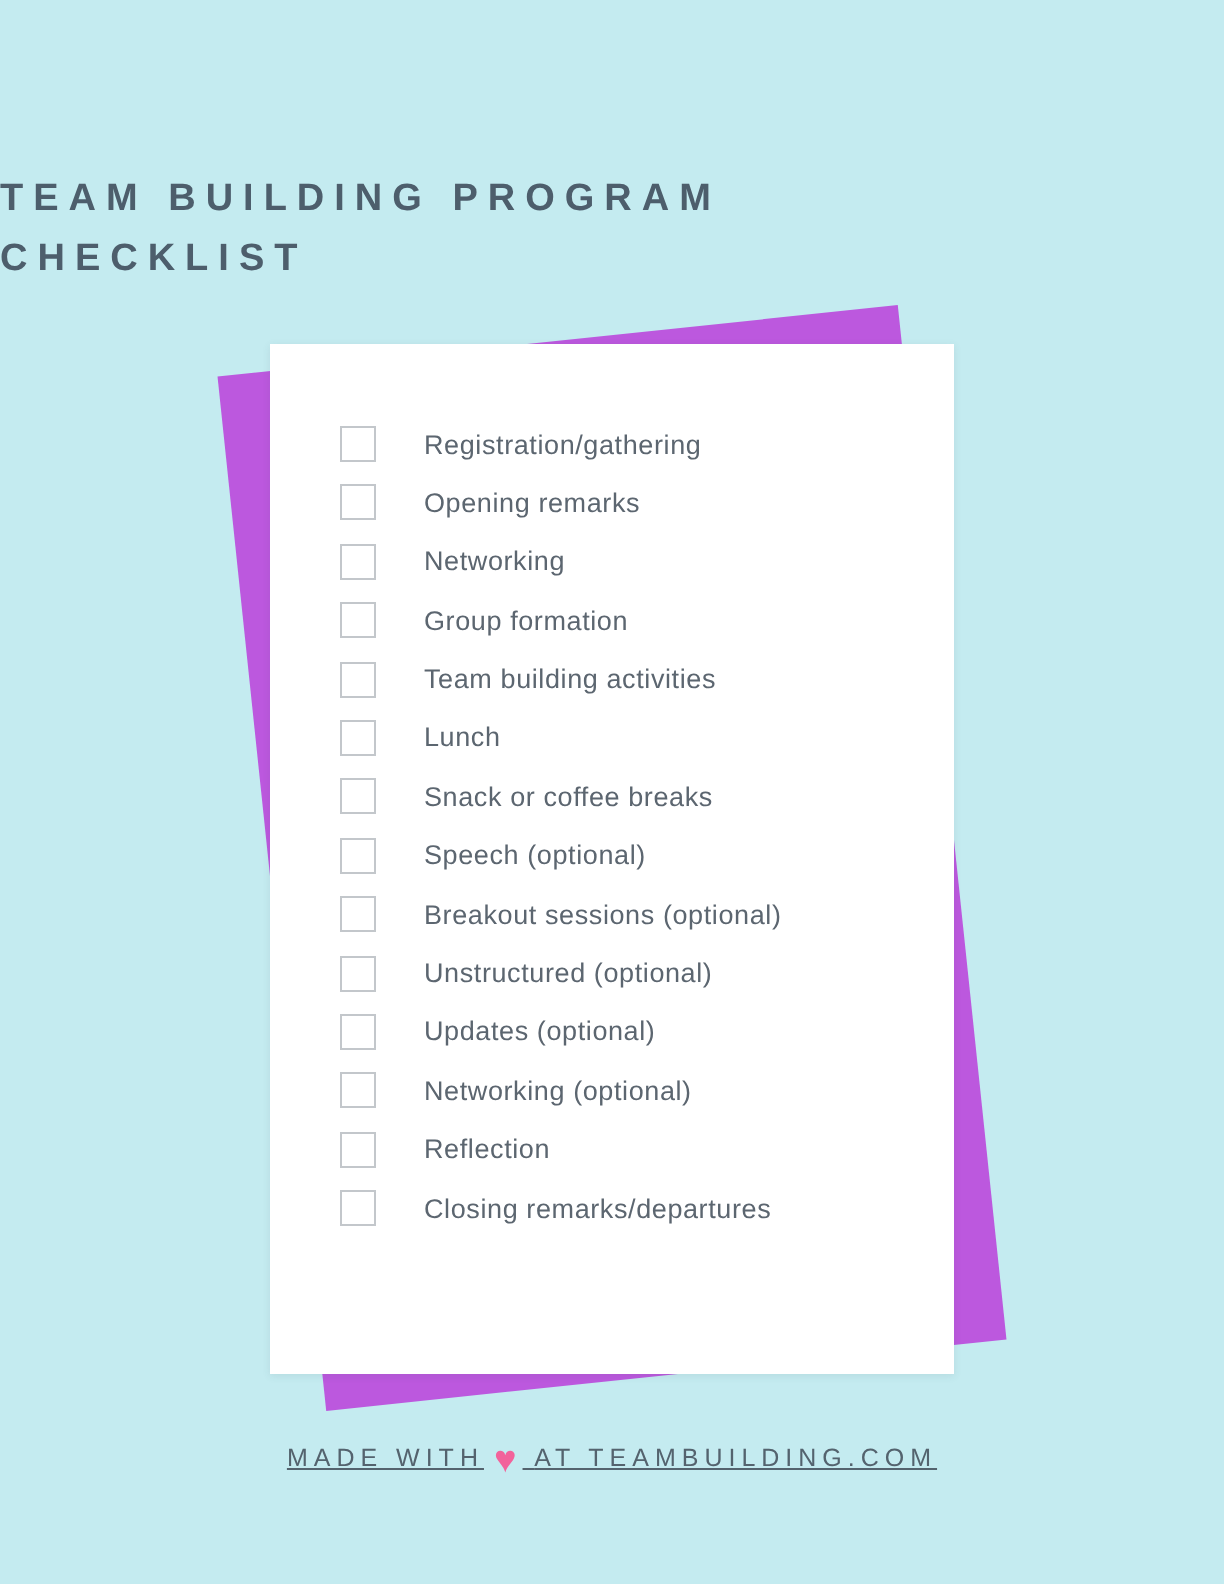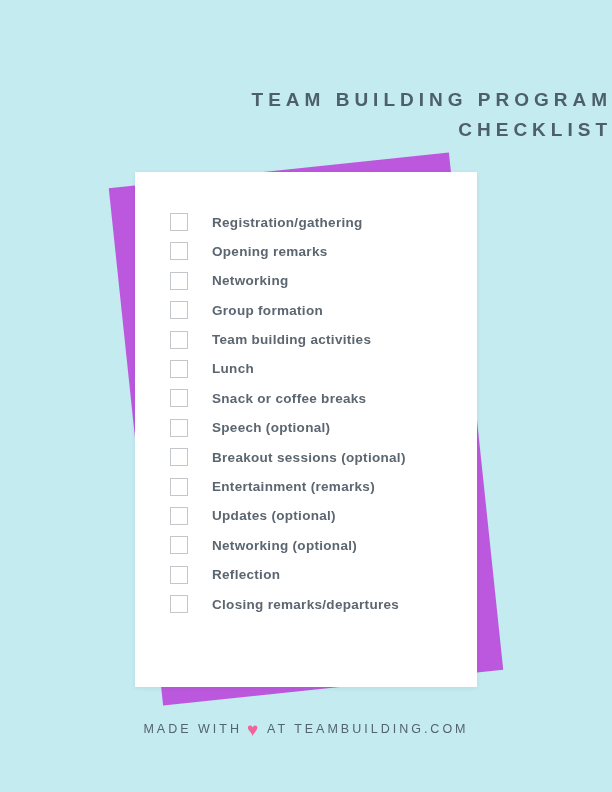--- a/index.html
+++ b/index.html
@@ -14,21 +14,21 @@
     margin: 0 auto;
     background: var(--background, #c4ebf0);
     overflow: hidden;
     font-family: "Liberation Sans", sans-serif;
   }
   .title {
     position: absolute;
     top: 85px;
     left: 0;
     width: 612px;
-    text-align: right;
+    text-align: left;
     color: var(--title-color, #4d5e6c);
     font-size: 19px;
     font-weight: bold;
     letter-spacing: 5px;
     line-height: 30px;
   }
   .purple-sheet {
     position: absolute;
     left: 135px;
     top: 169px;
@@ -38,21 +38,20 @@
     transform: rotate(-6deg);
   }
   .card {
     position: absolute;
     left: 135px;
     top: 172px;
     width: 342px;
     height: 515px;
     background: var(--card-background, #ffffff);
     box-shadow: 0 1px 4px rgba(60, 80, 90, 0.10);
-    font-weight: bold;
   }
   .checklist {
     list-style: none;
     margin: 0;
     padding: 41px 0 0 35px;
   }
   .row {
     display: flex;
     align-items: center;
     height: 18px;
@@ -77,20 +76,21 @@
   .footer {
     position: absolute;
     top: 719px;
     left: 0;
     width: 612px;
     text-align: center;
     color: var(--footer-text-color, #54636e);
     font-size: 12.5px;
     letter-spacing: 3px;
     line-height: 20px;
+    text-decoration: underline;
   }
   .footer .heart {
     display: inline-block;
     color: var(--heart-pink, #f2639b);
     font-size: 19px;
     line-height: 19px;
     vertical-align: -3px;
     margin: 0 3px 0 5px;
     letter-spacing: 0;
   }
@@ -140,21 +140,21 @@
         <li class="row">
           <span class="checkbox" role="checkbox" aria-checked="false"></span>
           <span class="label">Speech (optional)</span>
         </li>
         <li class="row">
           <span class="checkbox" role="checkbox" aria-checked="false"></span>
           <span class="label">Breakout sessions (optional)</span>
         </li>
         <li class="row">
           <span class="checkbox" role="checkbox" aria-checked="false"></span>
-          <span class="label">Entertainment (remarks)</span>
+          <span class="label">Unstructured (optional)</span>
         </li>
         <li class="row">
           <span class="checkbox" role="checkbox" aria-checked="false"></span>
           <span class="label">Updates (optional)</span>
         </li>
         <li class="row">
           <span class="checkbox" role="checkbox" aria-checked="false"></span>
           <span class="label">Networking (optional)</span>
         </li>
         <li class="row">

